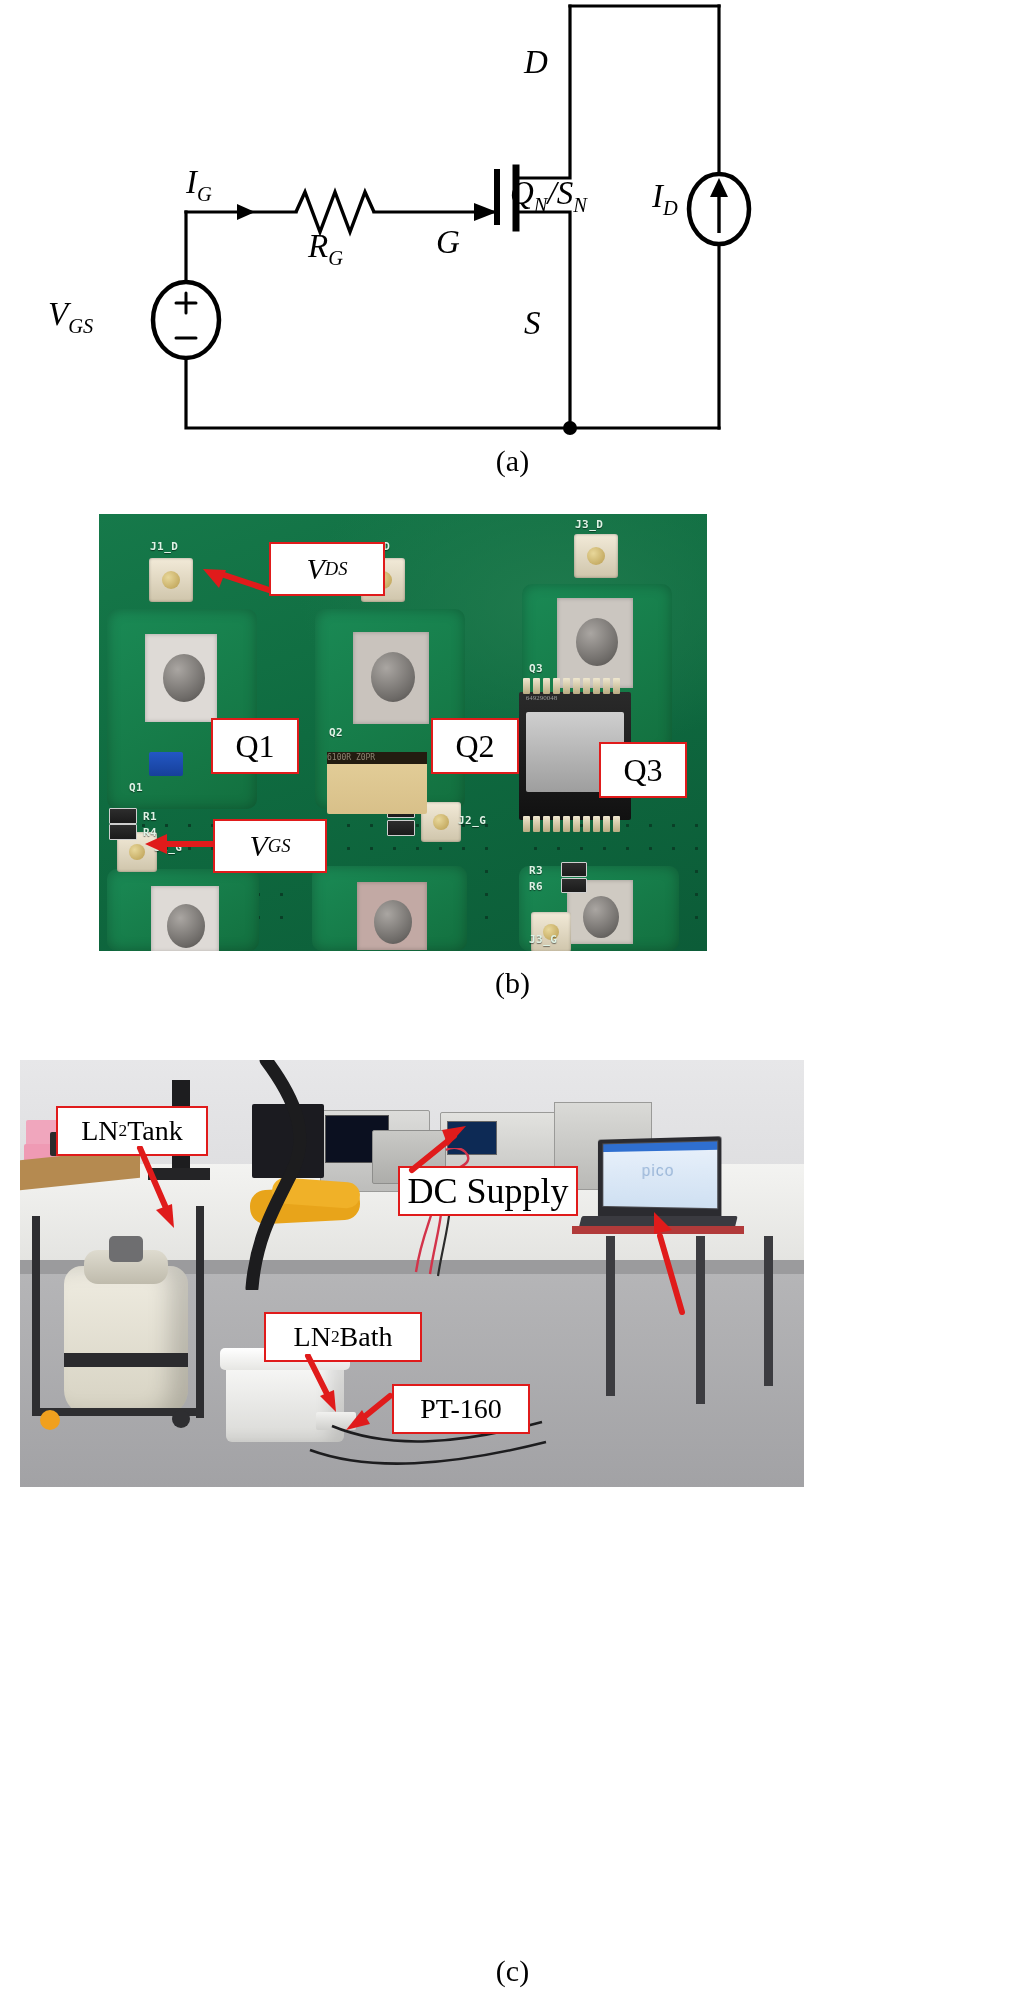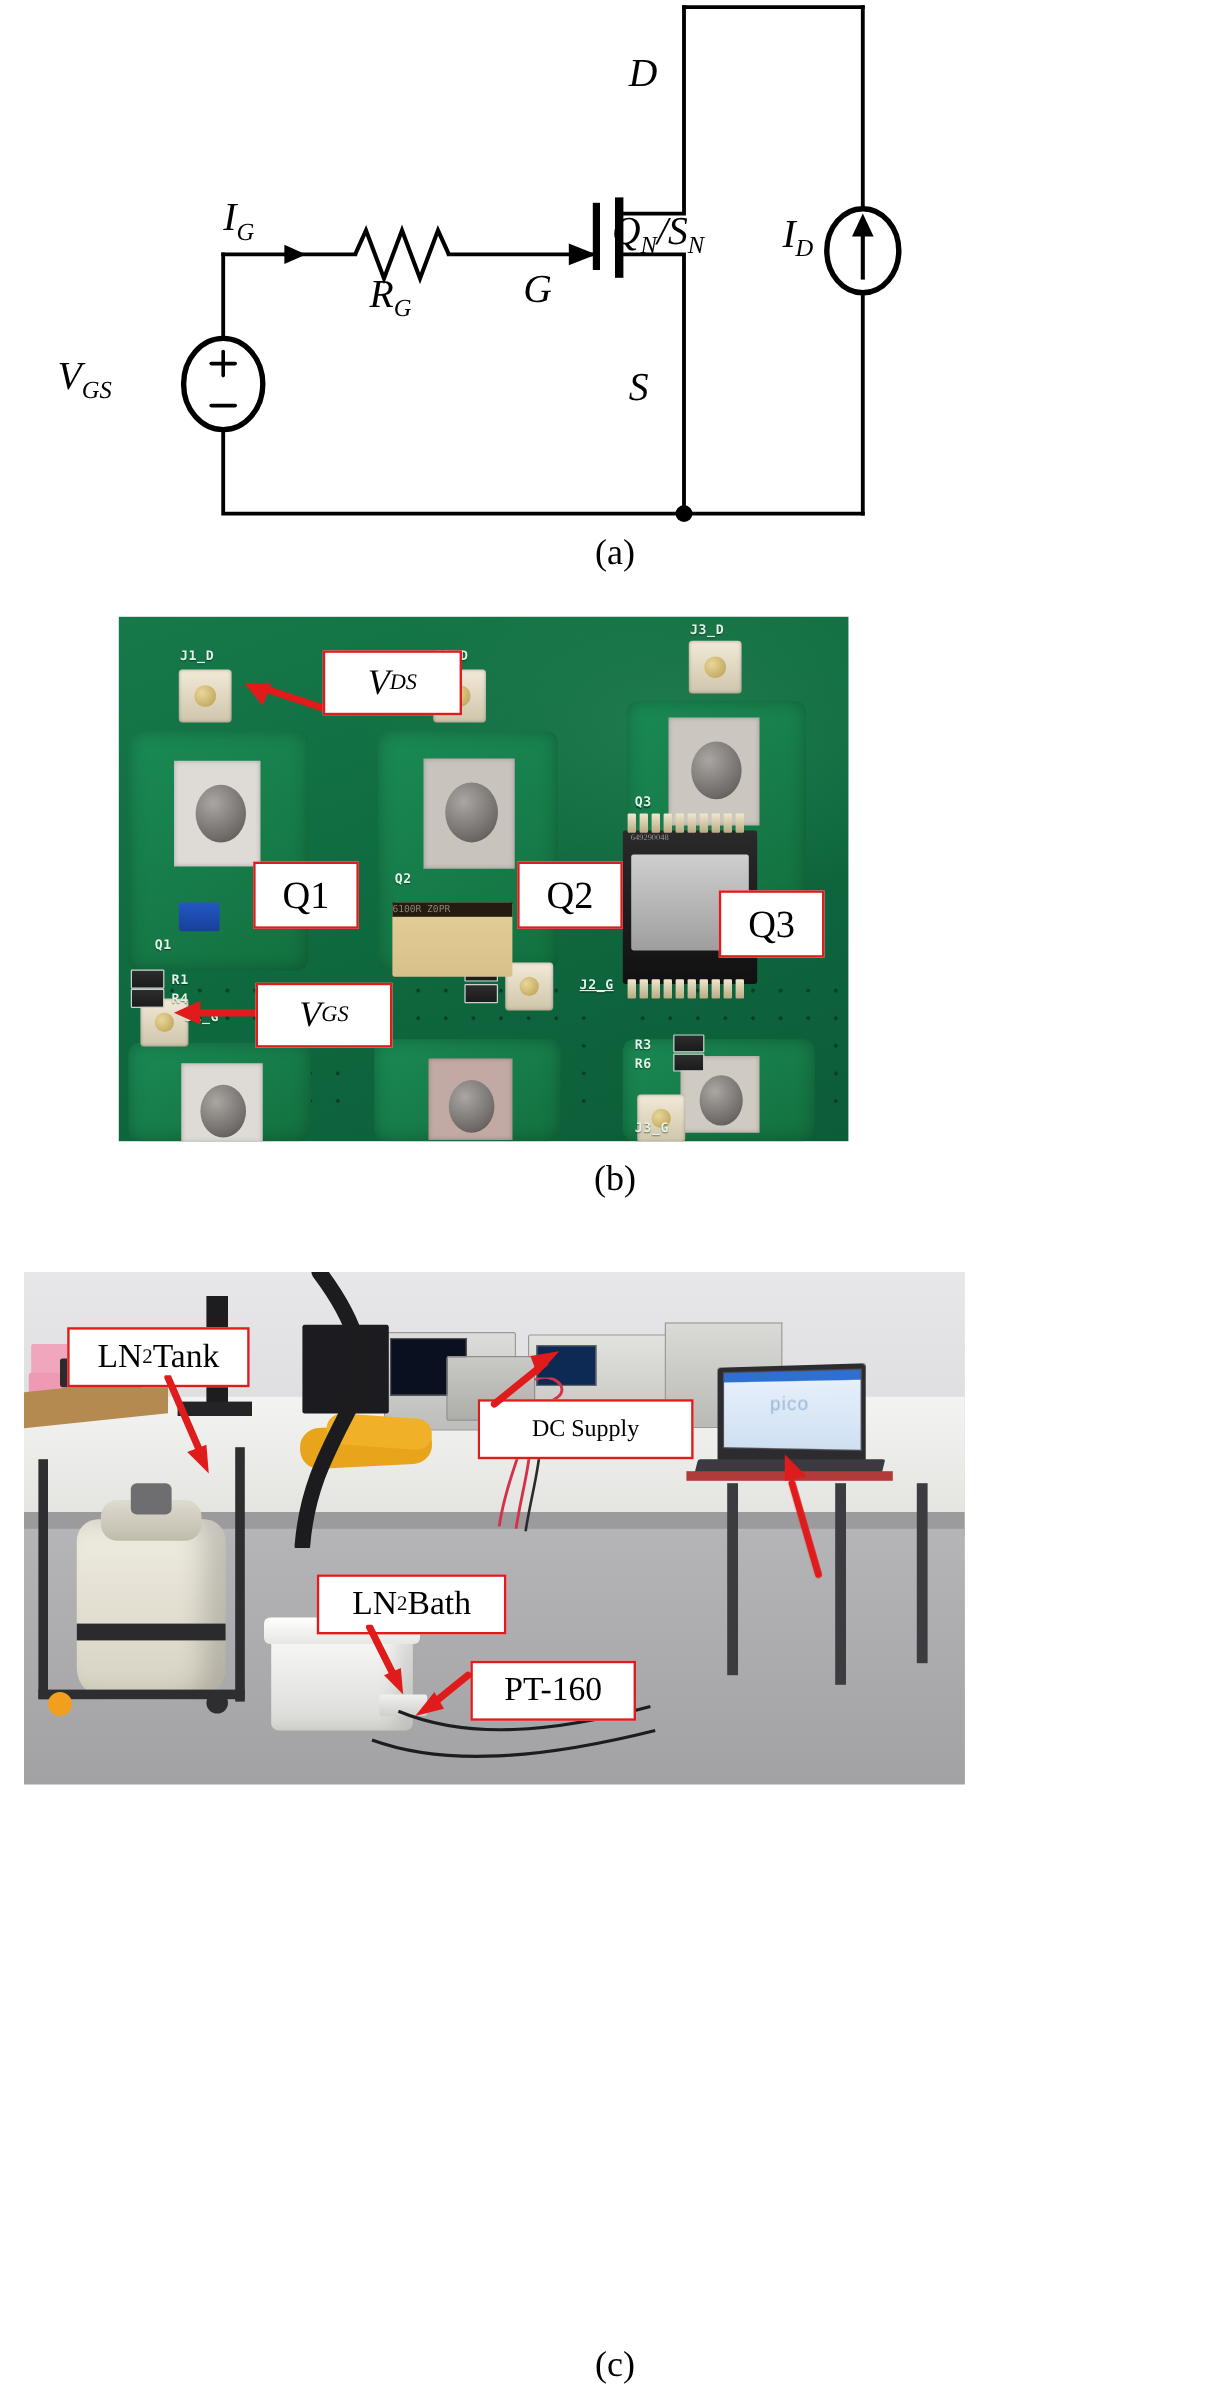--- a/index.html
+++ b/index.html
@@ -168,21 +168,21 @@
     <div class="conn" style="left:475px;top:20px;width:44px;height:44px;"></div>
 
     <div class="conn" style="left:18px;top:318px;width:40px;height:40px;"></div>
     <div class="conn" style="left:322px;top:288px;width:40px;height:40px;"></div>
     <div class="conn" style="left:432px;top:398px;width:40px;height:40px;"></div>
 
     <div class="silk" style="left:51px;top:26px;">J1_D</div>
     <div class="silk" style="left:263px;top:26px;">J2_D</div>
     <div class="silk" style="left:476px;top:4px;">J3_D</div>
     <div class="silk" style="left:55px;top:327px;">J1_G</div>
-    <div class="silk" style="left:384px;top:300px;text-decoration:underline;">J2_G</div>
+    <div class="silk" style="left:359px;top:300px;">J2_G</div>
     <div class="silk" style="left:430px;top:419px;">J3_G</div>
     <div class="silk" style="left:30px;top:267px;">Q1</div>
     <div class="silk" style="left:230px;top:212px;">Q2</div>
     <div class="silk" style="left:430px;top:148px;">Q3</div>
     <div class="silk" style="left:44px;top:296px;">R1</div>
     <div class="silk" style="left:44px;top:312px;">R4</div>
     <div class="silk" style="left:430px;top:350px;">R3</div>
     <div class="silk" style="left:430px;top:366px;">R6</div>
 
     <div class="smd" style="left:10px;top:294px;width:26px;height:14px;"></div>
@@ -352,21 +352,21 @@
         <sub>2</sub>
         <span> Tank</span>
     </div>
     <svg class="arrow" style="left:112px;top:86px;width:52px;height:86px;" viewBox="0 0 52 86">
       <g stroke="#e01b1b" stroke-width="6" stroke-linecap="round">
           <path d="M8 2 L34 62"></path>
         </g>
       <polygon points="42,82 24,64 40,58" fill="#e01b1b"></polygon>
     </svg>
 
-    <div class="callout" style="left:378px;top:106px;width:176px;height:46px;font-size:20px;">DC Supply</div>
+    <div class="callout" style="left:378px;top:106px;width:176px;height:46px;font-size:36px;">DC Supply</div>
     <svg class="arrow" style="left:378px;top:62px;width:72px;height:56px;" viewBox="0 0 72 56">
       <g stroke="#e01b1b" stroke-width="6" stroke-linecap="round">
           <path d="M14 48 L56 14"></path>
         </g>
       <polygon points="68,4 50,24 44,8" fill="#e01b1b"></polygon>
     </svg>
 
     <div class="callout" style="left:244px;top:252px;width:154px;height:46px;font-size:28px;">
       <span>LN</span>
         <sub>2</sub>

